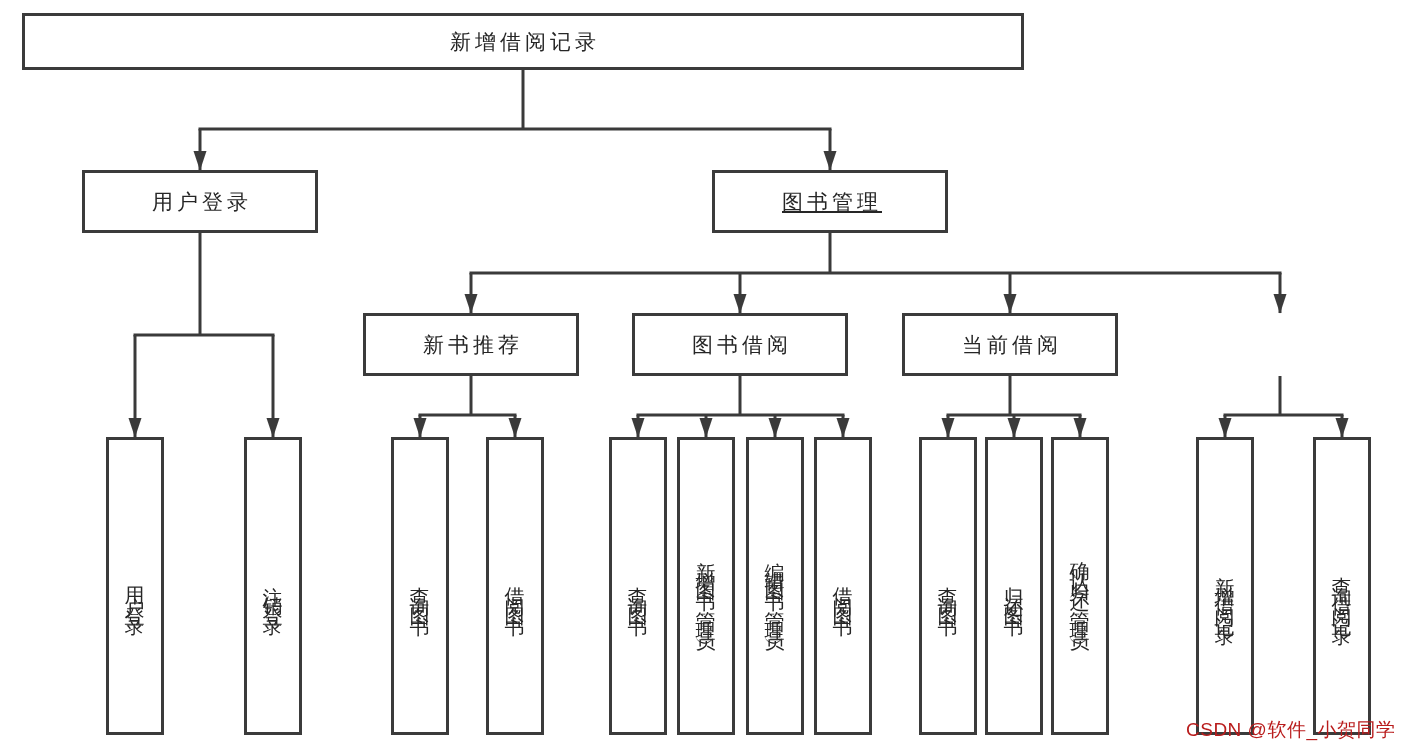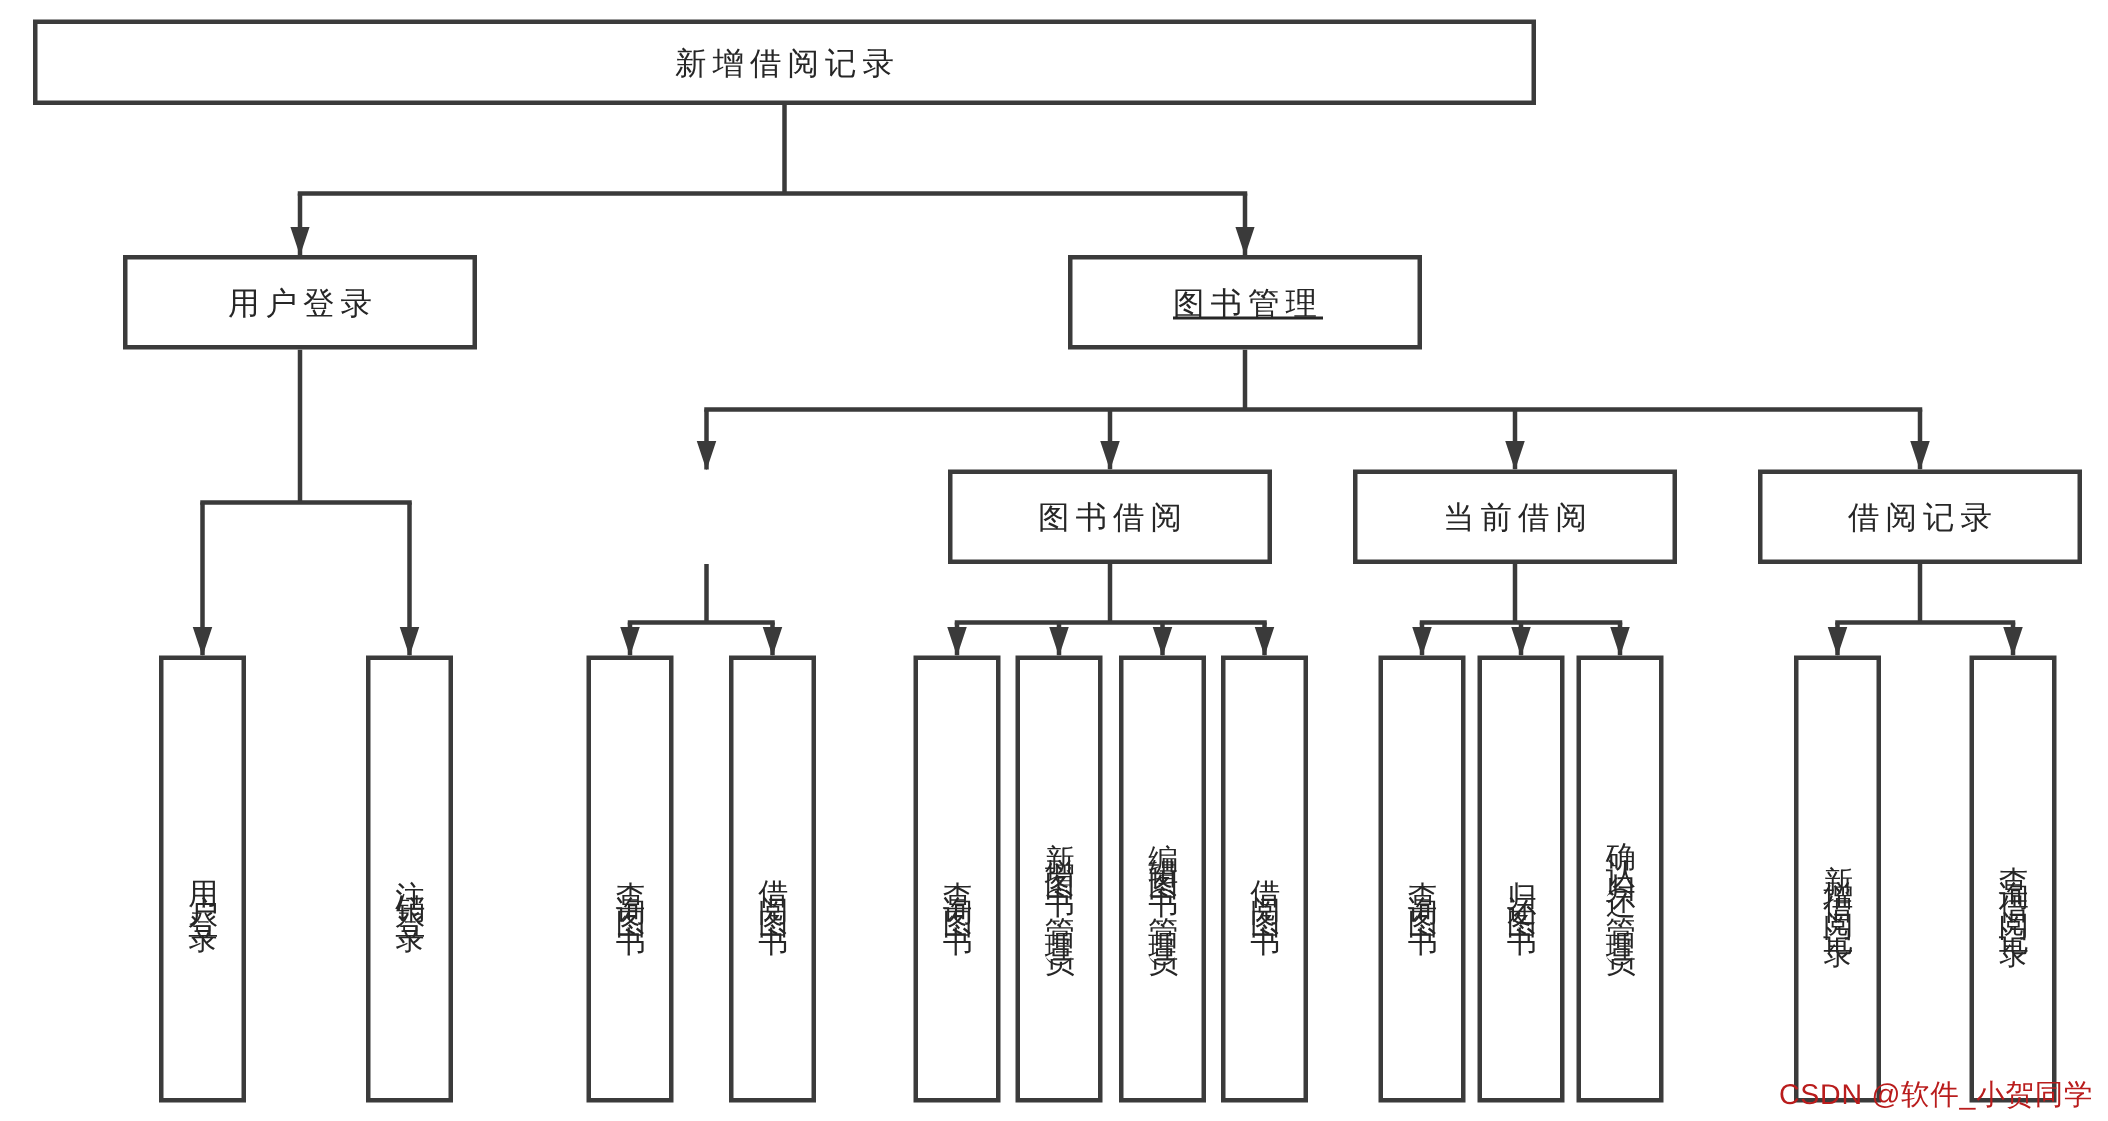--- a/index.html
+++ b/index.html
@@ -126,28 +126,28 @@
     <span>新增借阅记录</span>
   </div>
 
   <div class="node hnode" style="left:82px; top:170px; width:236px; height:63px;">
     <span>用户登录</span>
   </div>
   <div class="node hnode" style="left:712px; top:170px; width:236px; height:63px;text-decoration:underline;">
     <span>图书管理</span>
   </div>
 
+  <div class="node hnode" style="left:363px; top:313px; width:216px; height:63px;">
+    <span>新书推荐</span>
+  </div>
   <div class="node hnode" style="left:632px; top:313px; width:216px; height:63px;">
     <span>图书借阅</span>
   </div>
   <div class="node hnode" style="left:902px; top:313px; width:216px; height:63px;">
     <span>当前借阅</span>
-  </div>
-  <div class="node hnode" style="left:1172px; top:313px; width:216px; height:63px;">
-    <span>借阅记录</span>
   </div>
 
   <div class="node vnode" style="left:106px; top:437px; width:58px; height:298px;">
     <span class="vlabel">用户登录</span>
   </div>
   <div class="node vnode" style="left:244px; top:437px; width:58px; height:298px;">
     <span class="vlabel">注销登录</span>
   </div>
 
   <div class="node vnode" style="left:391px; top:437px; width:58px; height:298px;">

